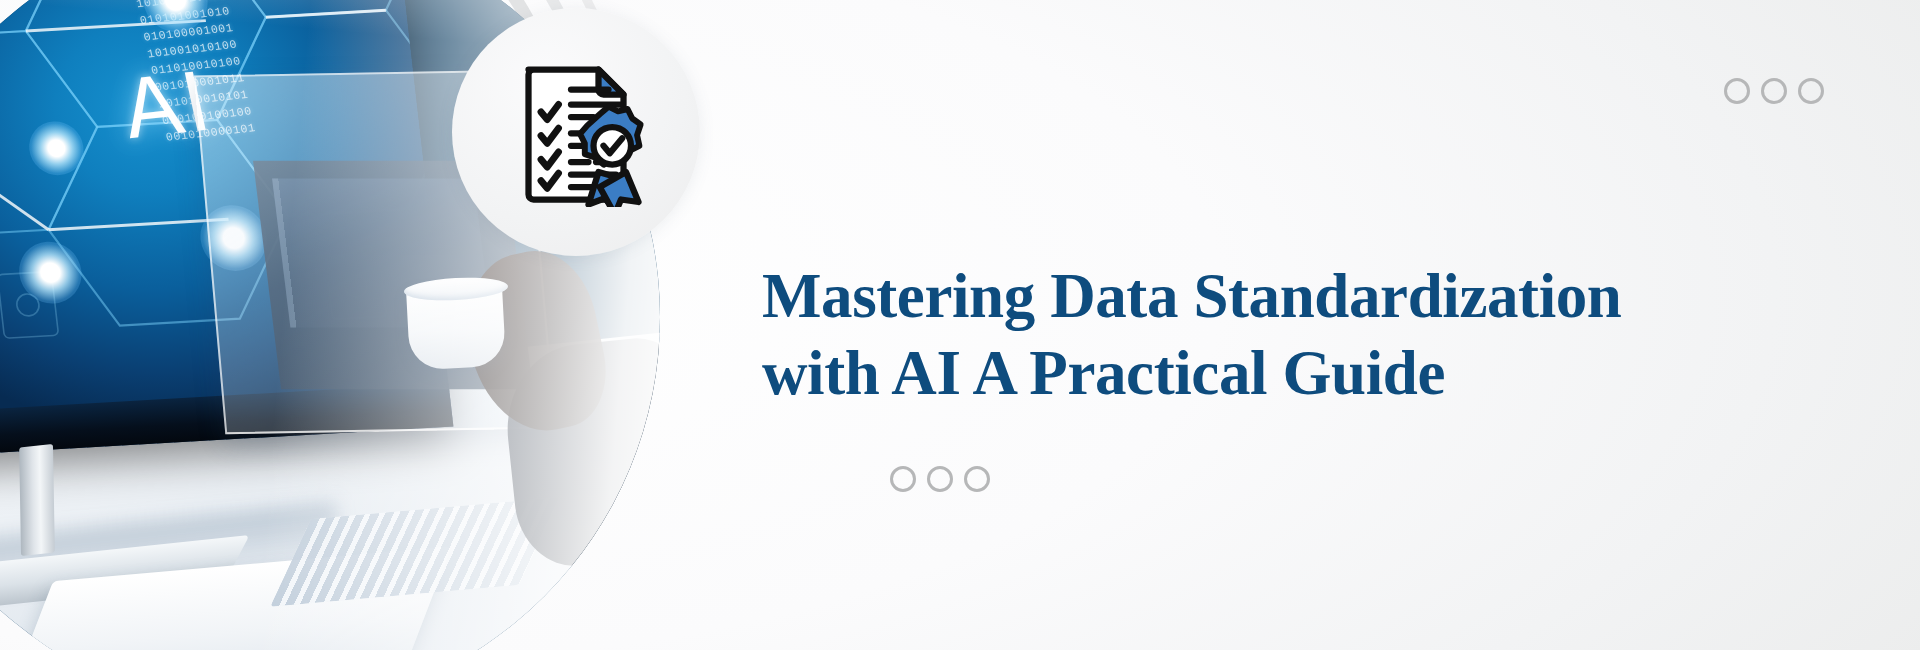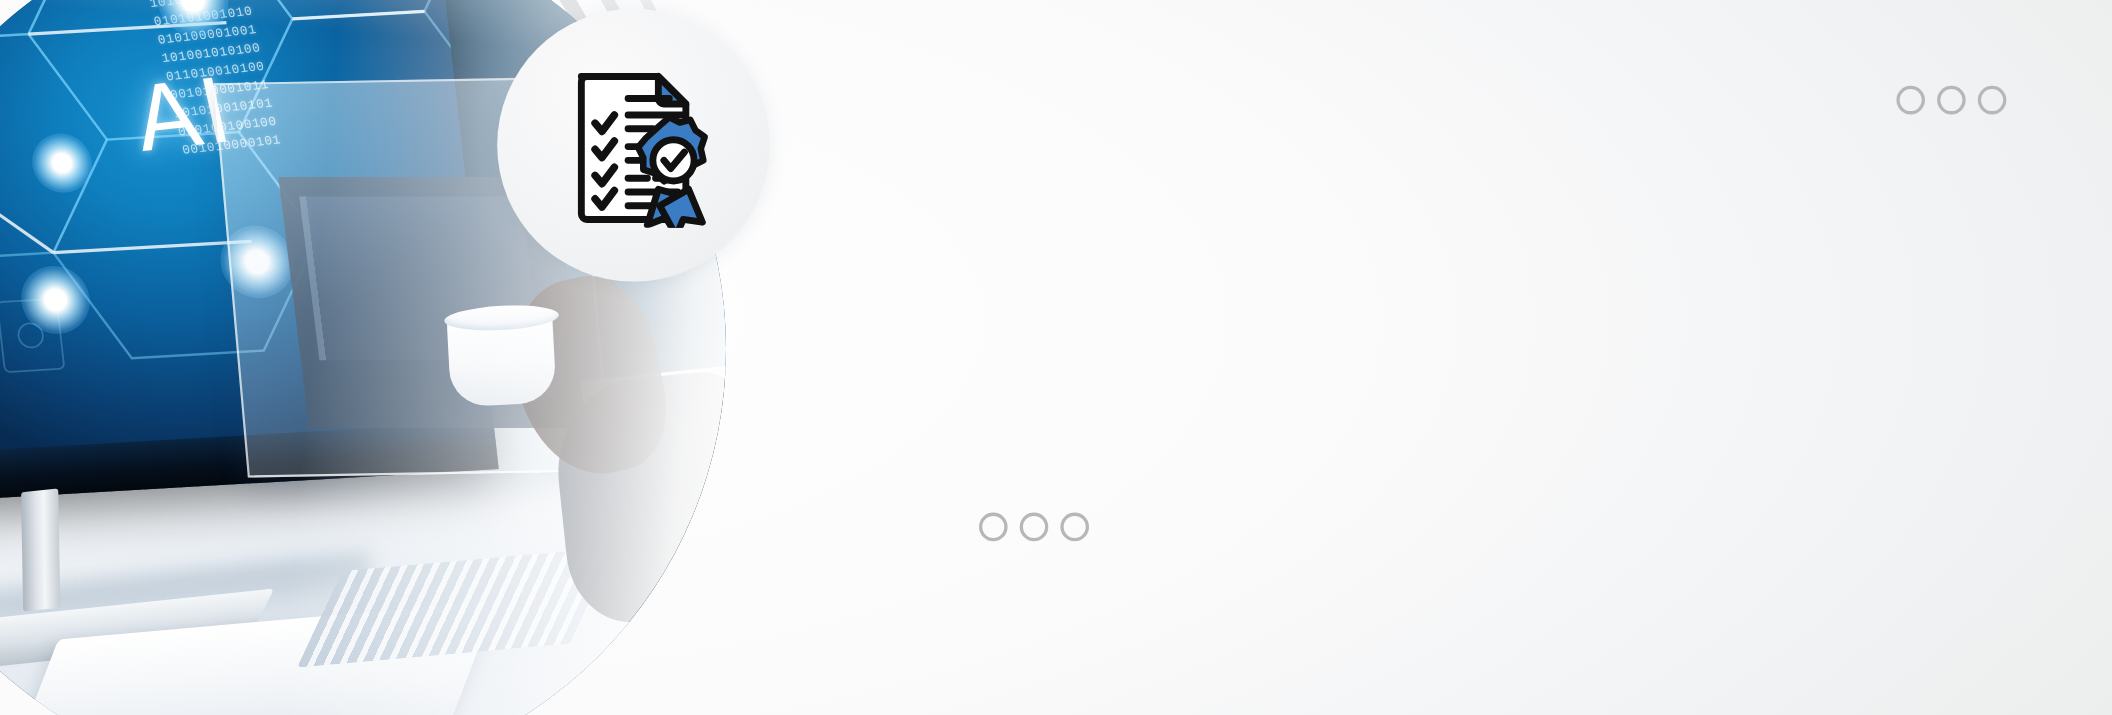--- a/index.html
+++ b/index.html
@@ -495,20 +495,24 @@
 
       <path d="M78 92 l-8 26 13 -5 9 10 7 -25 z" fill="#3b7dc4" stroke="#111111" stroke-width="5" stroke-linejoin="round"></path>
       <path d="M100 92 l10 24 -14 -2 -5 12 -12 -22 z" fill="#3b7dc4" stroke="#111111" stroke-width="5" stroke-linejoin="round"></path>
 
       <path d="M92 52 l7 -6 8 4 8 -2 4 8 7 5 -3 9 2 9 -8 4 -5 8 -9 -1 -8 5 -7 -6 -9 -3 0 -9 -4 -8 6 -7 z" fill="#3b7dc4" stroke="#111111" stroke-width="5" stroke-linejoin="round" transform="translate(-8,-4) scale(0.95)"></path>
       <circle cx="89" cy="71" r="15" fill="#ffffff" stroke="#111111" stroke-width="5"></circle>
       <polyline points="82,71 87,77 97,65" fill="none" stroke="#111111" stroke-width="5" stroke-linecap="round" stroke-linejoin="round"></polyline>
     </svg>
   </div>
 
+  <h1 class="headline">
+    <span class="ln">Mastering Data Standardization</span>
+    <span class="ln">with AI A Practical Guide</span>
+  </h1>
 
   <div class="dots dots-top-right">
     <span class="dot"></span>
     <span class="dot"></span>
     <span class="dot"></span>
   </div>
   <div class="dots dots-bottom">
     <span class="dot"></span>
     <span class="dot"></span>
     <span class="dot"></span>

